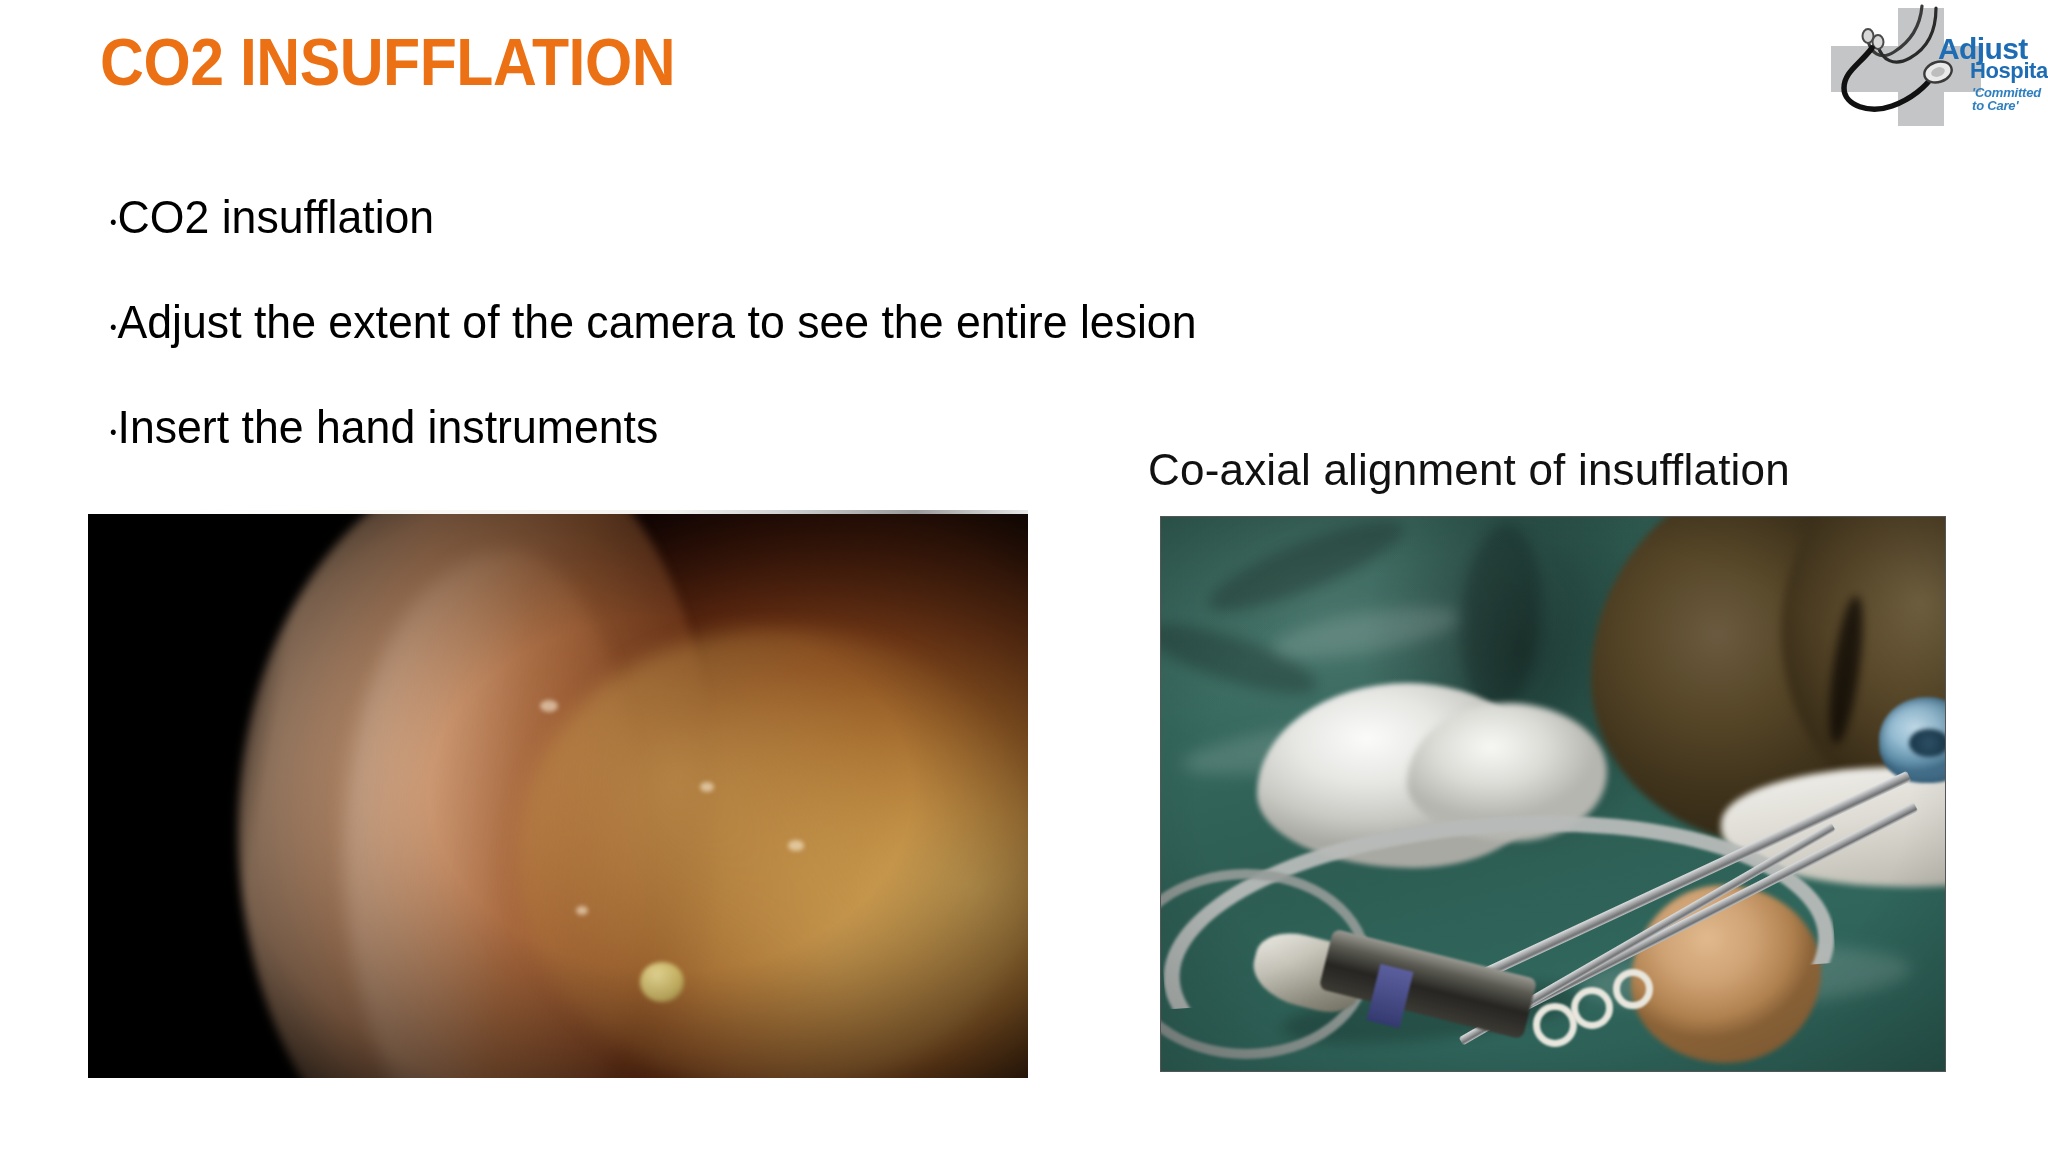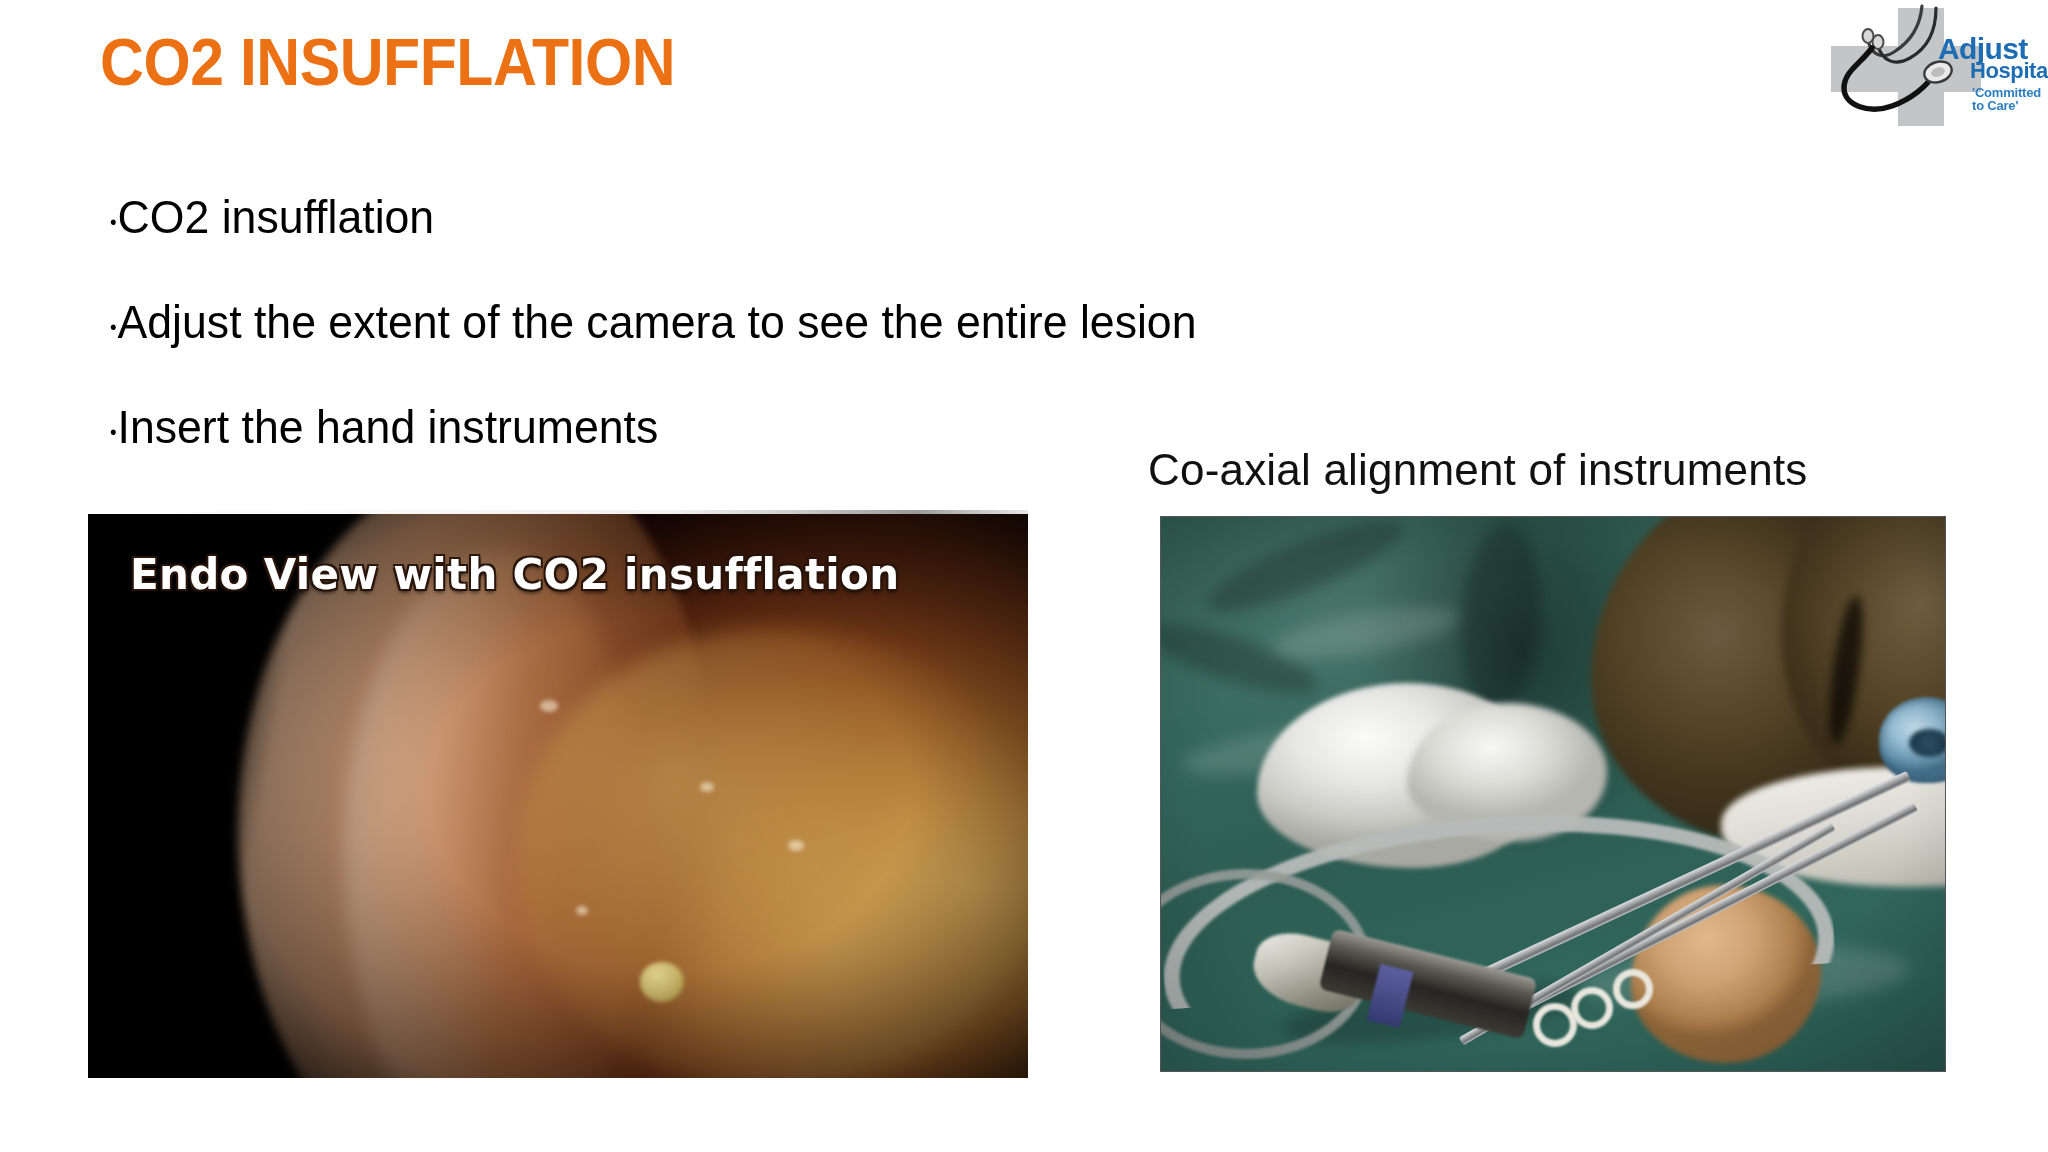--- a/index.html
+++ b/index.html
@@ -78,20 +78,21 @@
     color: #1E6DB4;
     letter-spacing: -0.4px;
     line-height: 1;
   }
   .logo-tag {
     position: absolute;
     left: 142px;
     top: 84px;
     font-size: 13px;
     font-weight: bold;
+    font-style: italic;
     color: #2E7FC0;
     letter-spacing: -0.2px;
     line-height: 1;
   }
 
   
   .bullets {
     position: absolute;
     left: 110px;
     top: 178px;
@@ -461,35 +462,34 @@
       <span class="bullet-dot">•</span><span>CO2 insufflation</span>
     </div>
     <div class="bullet-line">
       <span class="bullet-dot">•</span><span>Adjust the extent of the camera to see the entire lesion</span>
     </div>
     <div class="bullet-line">
       <span class="bullet-dot">•</span><span>Insert the hand instruments</span>
     </div>
   </div>
 
-  <div class="coaxial-caption">Co-axial alignment of instruments</div>
+  <div class="coaxial-caption">Co-axial alignment of insufflation</div>
 
   <div class="endo-frame">
     <div class="endo-lumen"></div>
     <div class="endo-fold"></div>
     <div class="endo-fold2"></div>
     <div class="endo-mucosa"></div>
     <div class="endo-spec" style="left:452px;top:190px;width:18px;height:12px;"></div>
     <div class="endo-spec" style="left:612px;top:272px;width:14px;height:10px;"></div>
     <div class="endo-spec" style="left:700px;top:330px;width:16px;height:11px;"></div>
     <div class="endo-spec" style="left:488px;top:396px;width:12px;height:9px;"></div>
     <div class="endo-polyp"></div>
     <div class="endo-vignette"></div>
     <div class="endo-topbar"></div>
-    <div class="endo-text">Endo View with CO2 insufflation</div>
   </div>
 
   <div class="or-frame">
     <div class="or-drape"></div>
     <div class="or-drape-shade"></div>
 
     <div class="or-fold" style="left:40px;top:26px;width:210px;height:46px;transform:rotate(-22deg);"></div>
     <div class="or-fold" style="left:300px;top:6px;width:80px;height:190px;transform:rotate(4deg);"></div>
     <div class="or-fold" style="left:-20px;top:120px;width:180px;height:44px;transform:rotate(18deg);"></div>
     <div class="or-fold-lt" style="left:110px;top:96px;width:190px;height:40px;transform:rotate(-10deg);"></div>

